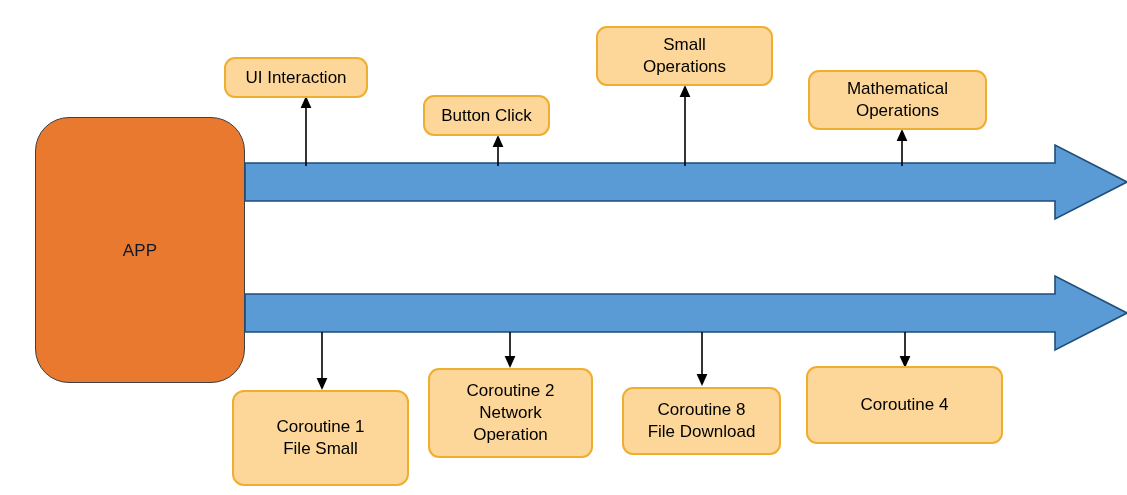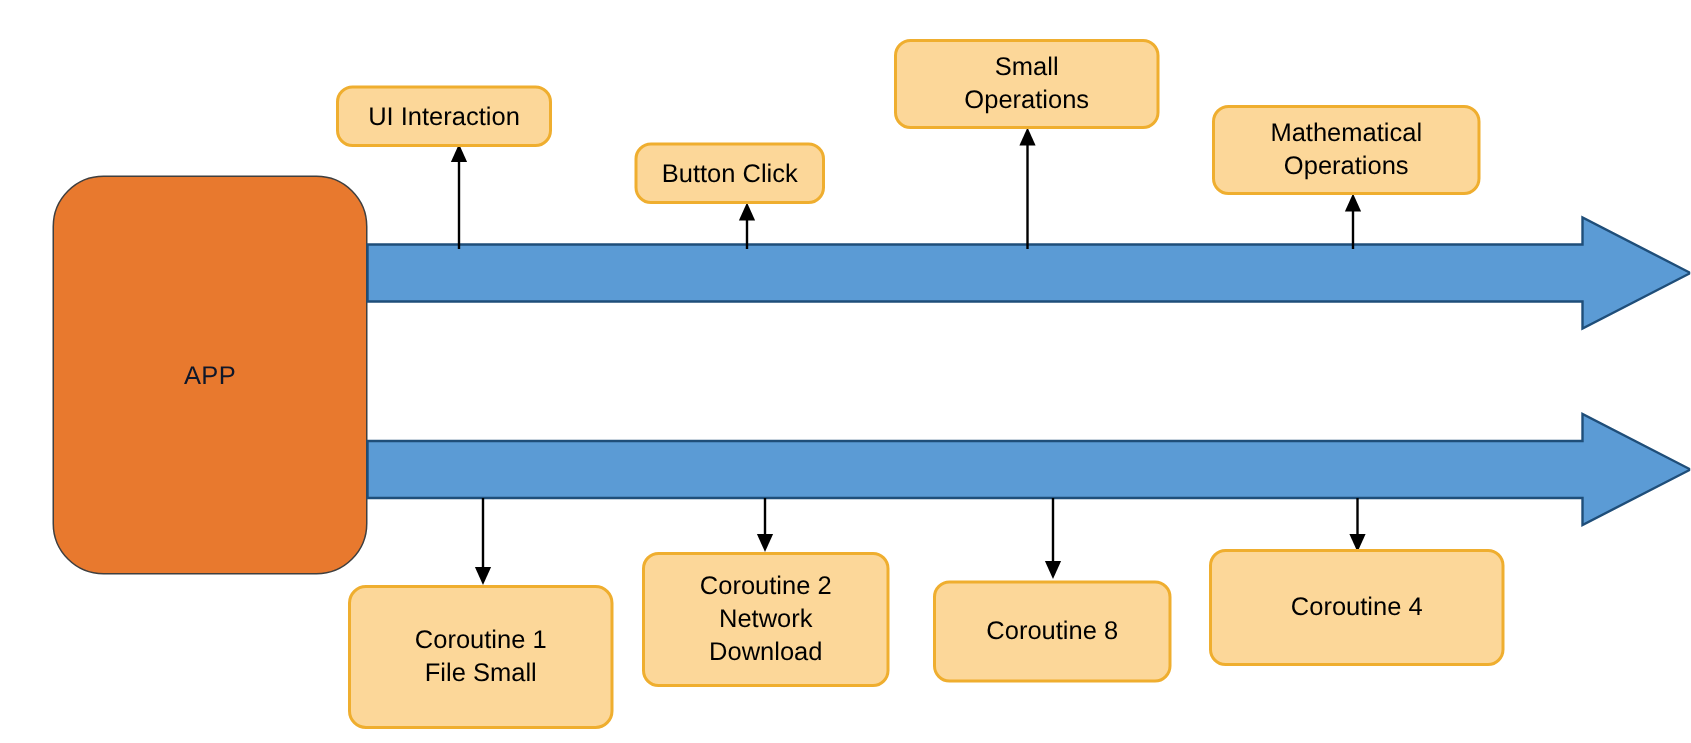--- a/index.html
+++ b/index.html
@@ -189,24 +189,25 @@
   </div>
 
   <div class="node" style="left:232px; top:390px; width:177px; height:96px;border-radius:12px;">
     <span class="ln u">Coroutine 1</span>
     <span class="ln">File Small</span>
   </div>
 
   <div class="node" style="left:428px; top:368px; width:165px; height:90px;">
     <span class="ln u">Coroutine 2</span>
     <span class="ln">Network</span>
-    <span class="ln">Download</span>
+    <span class="ln">Operation</span>
   </div>
 
   <div class="node" style="left:622px; top:387px; width:159px; height:68px;">
     <span class="ln u">Coroutine 8</span>
+    <span class="ln">File Download</span>
   </div>
 
   <div class="node" style="left:806px; top:366px; width:197px; height:78px;">
     <span class="ln u">Coroutine 4</span>
   </div>
 
 </div>
 
 </body></html>

